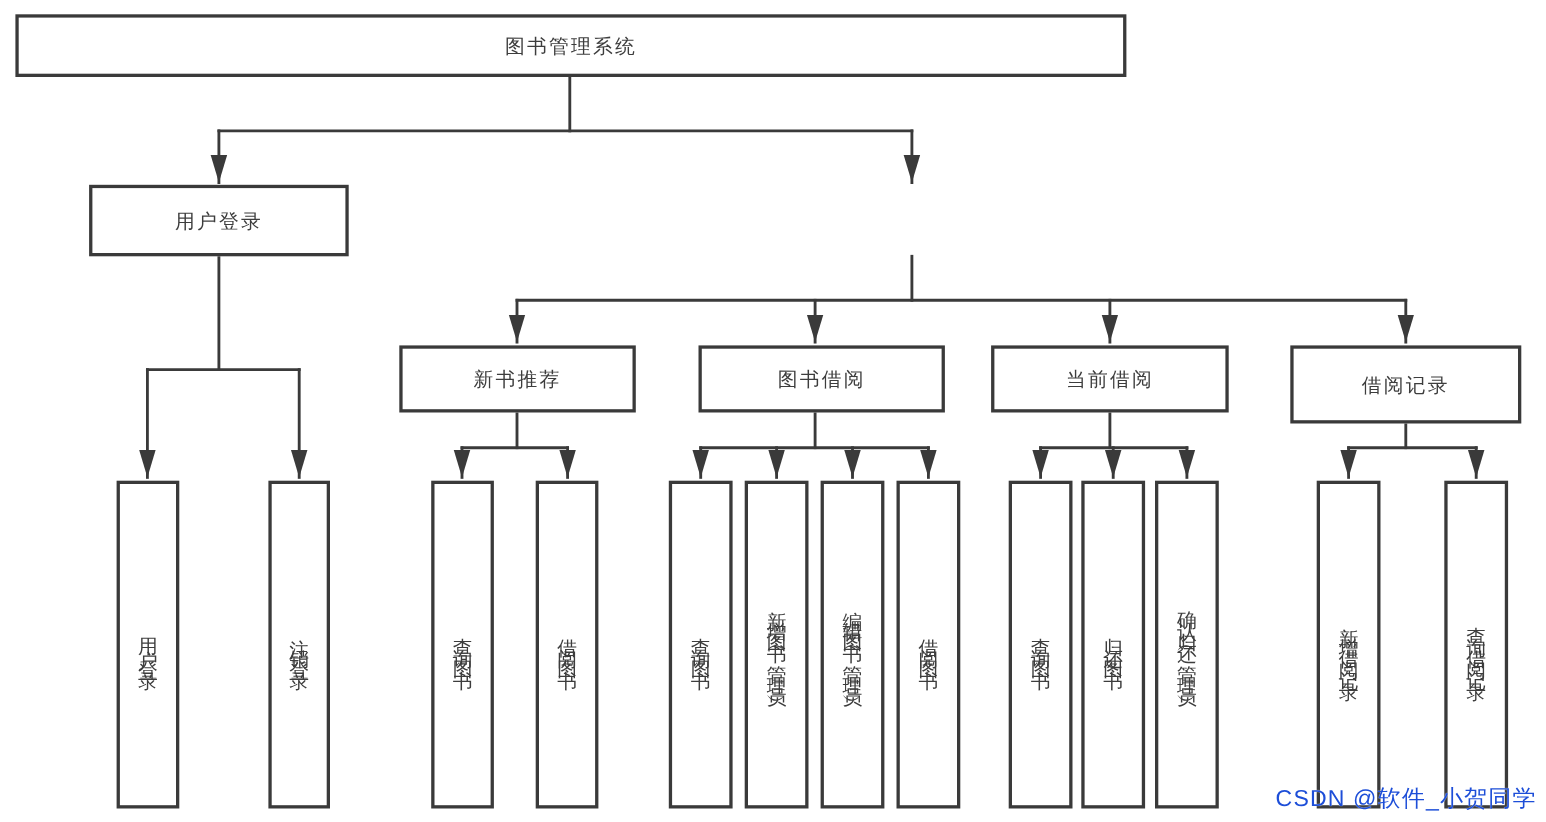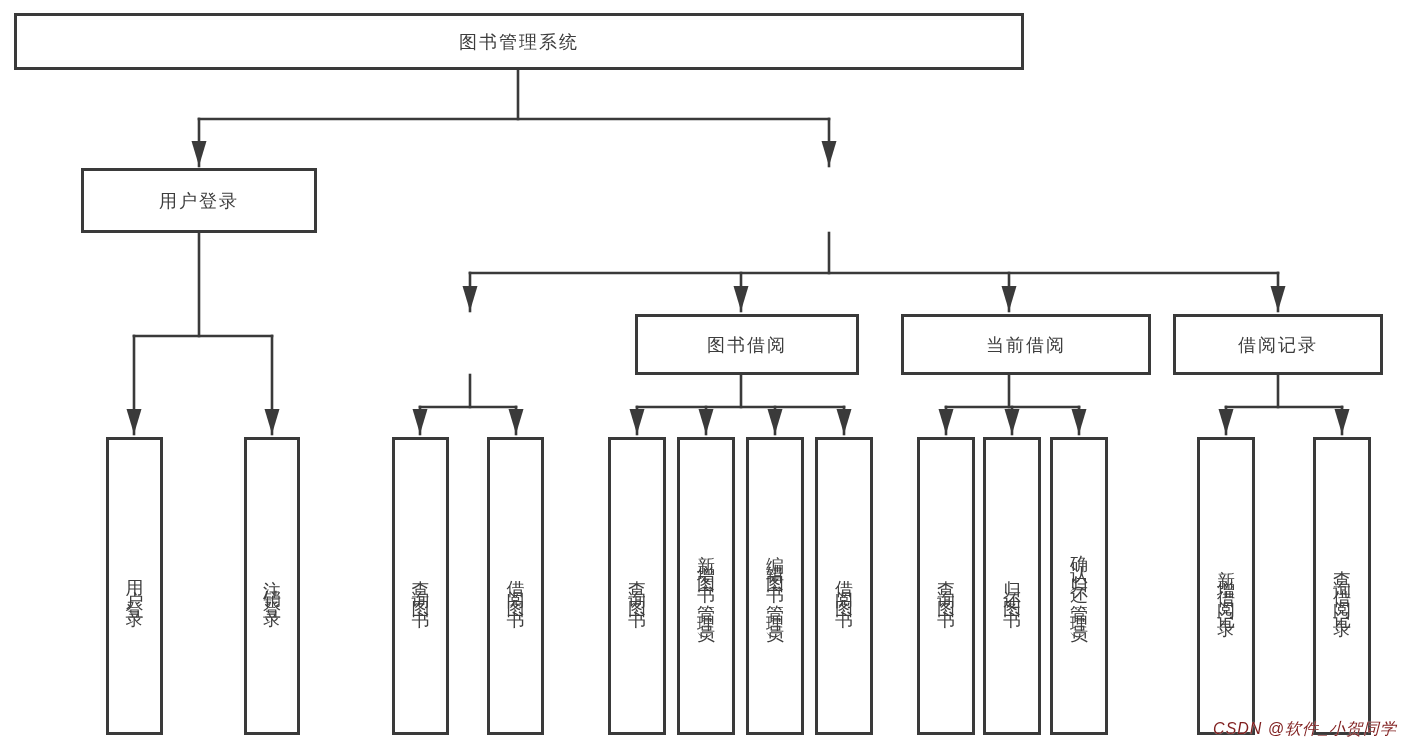--- a/index.html
+++ b/index.html
@@ -25,27 +25,26 @@
     writing-mode:vertical-rl;
     text-orientation:mixed;
     font-size:18px;
     line-height:1;
     letter-spacing:10px;
     color:#3d3d3d;
   }
   .watermark{
     position:absolute;
     right:8px;bottom:7px;
-    font-size:16px;
-    color:#7f1d1d;
+    font-size:21px;
+    color:#1d4ed8;
     letter-spacing:1px;
     z-index:5;
     text-shadow:0 0 1px #ffffff;
     white-space:nowrap;
-    font-style:italic;
   }
 </style>
 </head>
 <body>
 
 <div id="stage">
 
   <svg id="wires" viewBox="0 0 1405 747" xmlns="http://www.w3.org/2000/svg">
     <defs>
       <marker id="ah" markerUnits="userSpaceOnUse" markerWidth="26" markerHeight="16" refX="25" refY="8" orient="auto">
@@ -93,23 +92,24 @@
       <path d="M1226,407 H1342"></path>
       <path d="M1226,407 V434" marker-end="url(#ah)"></path>
       <path d="M1342,407 V434" marker-end="url(#ah)"></path>
     </g>
   </svg>
 
   <div class="node node-h" style="left:14px;top:13px;width:1010px;height:57px">图书管理系统</div>
 
   <div class="node node-h" style="left:81px;top:168px;width:236px;height:65px">用户登录</div>
 
+  <div class="node node-h" style="left:363px;top:314px;width:215px;height:61px">新书推荐</div>
   <div class="node node-h" style="left:635px;top:314px;width:224px;height:61px">图书借阅</div>
-  <div class="node node-h" style="left:901px;top:314px;width:250px;height:61px">当前借阅</div>
-  <div class="node node-h" style="left:1173px;top:314px;width:210px;height:61px">借阅记录</div>
+  <div class="node node-h" style="left:901px;top:314px;width:216px;height:61px">当前借阅</div>
+  <div class="node node-h" style="left:1173px;top:314px;width:210px;height:71px">借阅记录</div>
 
   <div class="node node-v" style="left:106px;top:437px;width:57px;height:298px">
     <span>用户登录</span>
   </div>
   <div class="node node-v" style="left:244px;top:437px;width:56px;height:298px">
     <span>注销登录</span>
   </div>
 
   <div class="node node-v" style="left:392px;top:437px;width:57px;height:298px">
     <span>查询图书</span>

